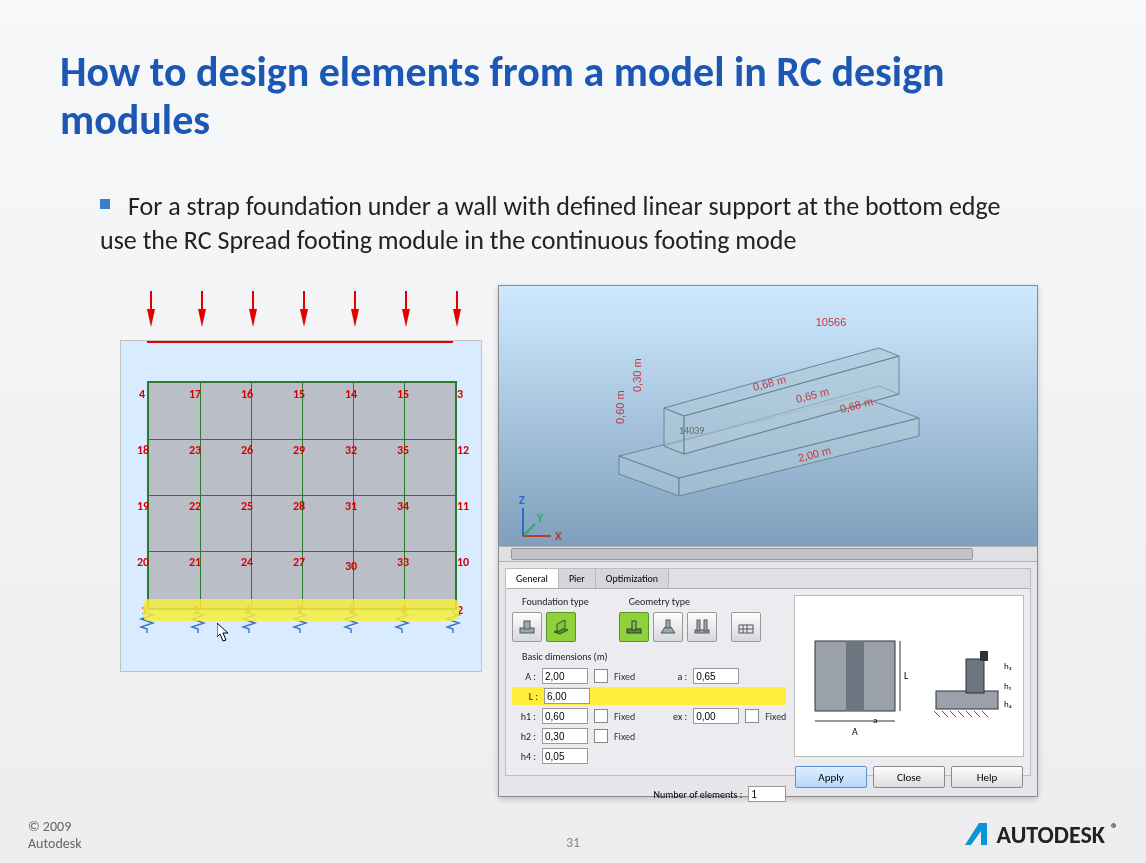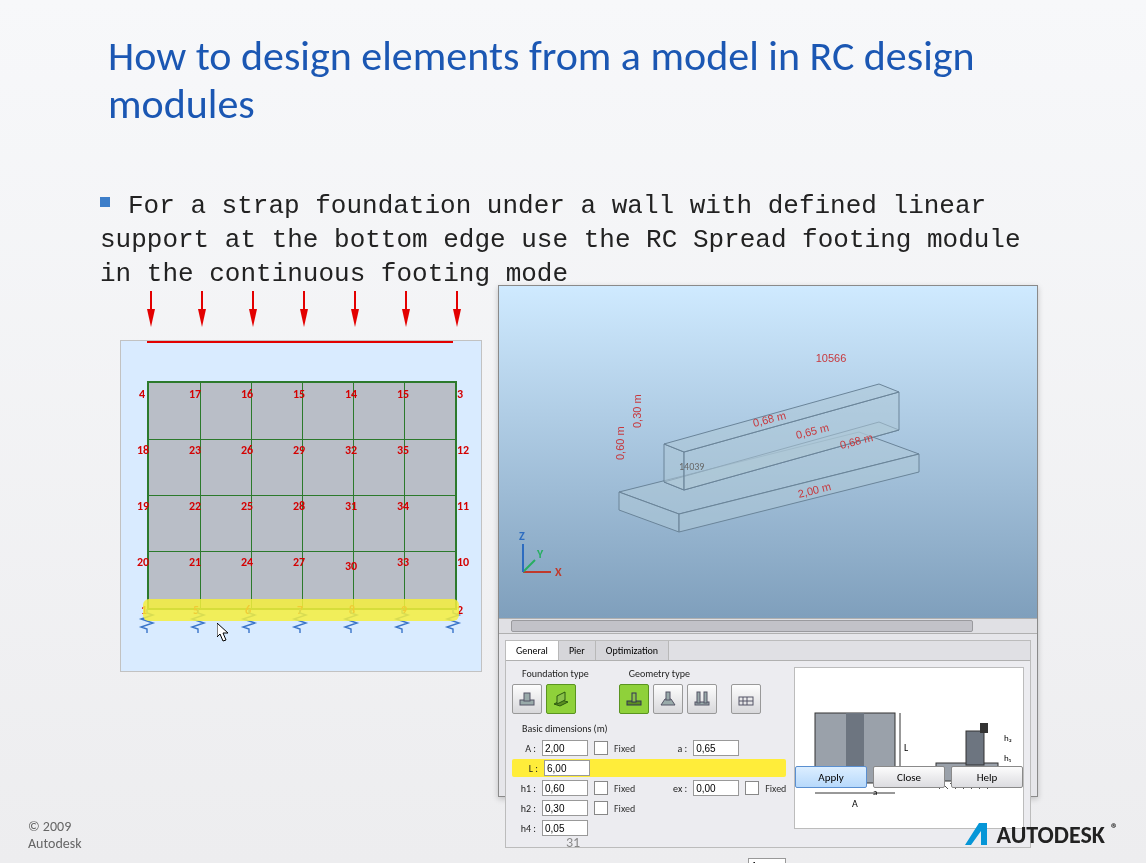--- a/index.html
+++ b/index.html
@@ -1,18 +1,18 @@
 <!DOCTYPE html>
 <html><head>
 <meta charset="utf-8">
 <style>
   html, body { margin:0; padding:0; width:1146px; height:863px; font-family:"Segoe UI", Calibri, Arial, sans-serif; background:#f5f5f7; overflow:hidden; }
   .slide { position:relative; width:1146px; height:863px; background:linear-gradient(to bottom,#f7f8fa,#ededef); }
-  .title { position:absolute; top:32px; left:60px; right:60px; font-size:42px; line-height:1.15; font-weight:400; color:#1b57b3;margin-left:48px; }
-  .bullet { position:absolute; top:190px; left:100px; width:940px; font-size:26px; line-height:1.3; color:#222;font-family:Liberation Mono, monospace; }
+  .title { position:absolute; top:48px; left:60px; right:60px; font-size:42px; line-height:1.15; font-weight:700; color:#1b57b3; }
+  .bullet { position:absolute; top:190px; left:100px; width:940px; font-size:26px; line-height:1.3; color:#222; }
   .bullet::before { content:""; display:inline-block; width:10px; height:10px; background:#3d7ec9; margin-right:18px; vertical-align:6px; }
   .pagenum { position:absolute; bottom:12px; left:0; right:0; text-align:center; color:#888; font-size:14px; }
   .footer-left { position:absolute; bottom:10px; left:28px; font-size:14px; color:#666; line-height:1.2; }
   .footer-right { position:absolute; bottom:14px; right:28px; font-size:24px; font-weight:700; color:#222; display:flex; align-items:center; gap:6px; }
   .footer-right svg { width:30px; height:30px; }
 
   
   .diagram { position:absolute; top:340px; left:120px; width:360px; height:330px; background:#d9ebff; border:1px solid #c2c2c2; }
   .wall { position:absolute; top:40px; left:26px; width:306px; height:225px; background:#b9bec7; border:2px solid #2c7a2c; }
   .wall .hline, .wall .vline { position:absolute; background:#2c7a2c; }
@@ -24,21 +24,21 @@
   .nodelbl { position:absolute; color:#d40000; font-size:12px; font-weight:600; }
   .support-row { position:absolute; left:0; right:0; bottom:28px; height:34px; }
   .highlight { position:absolute; left:22px; right:22px; top:-10px; height:22px; background:#f5ef3d; border-radius:6px; opacity:.85; }
   .cursor { position:absolute; width:14px; height:20px; }
 
   
   .app { position:absolute; top:285px; left:498px; width:538px; height:510px; background:#e6e6ea; border:1px solid #8a8a8a; font-size:10px; box-shadow:0 2px 6px rgba(0,0,0,.2); }
   .tabs-top { background:#e3e3e6; display:flex; border-bottom:1px solid #b0b0b0; }
   .tabs-top .tab { padding:3px 8px; border-right:1px solid #bcbcbc; background:#d0d0d4; color:#333; }
   .tabs-top .tab.active { background:#fff; border-bottom:1px solid #fff; position:relative; top:1px; }
-  .view3d { position:relative; height:332px; background:linear-gradient(to bottom,#cfeaff,#7f9fbc); overflow:hidden; }
+  .view3d { position:relative; height:260px; background:linear-gradient(to bottom,#cfeaff,#7f9fbc); overflow:hidden; }
   .view3d svg { width:100%; height:100%; }
   .scroll-img { height:14px; background:#e0e0e4; border-top:1px solid #b0b0b0; border-bottom:1px solid #b0b0b0; position:relative; }
   .scroll-img .thumb { position:absolute; left:12px; top:1px; height:10px; width:460px; background:#c2c2c8; border:1px solid #9a9a9e; border-radius:2px; }
 
   .panel { background:#ececf0; border:1px solid #bcbcbc; margin:6px; height:206px; }
   .tabs2 { display:flex; background:#e0e0e4; border-bottom:1px solid #b0b0b0; }
   .tabs2 .tab2 { padding:3px 10px; background:#d6d6da; border-right:1px solid #b8b8b8; }
   .tabs2 .tab2.active { background:#fff; }
   .panel-body { display:flex; gap:8px; padding:6px; }
   .leftcol { flex:1; }

